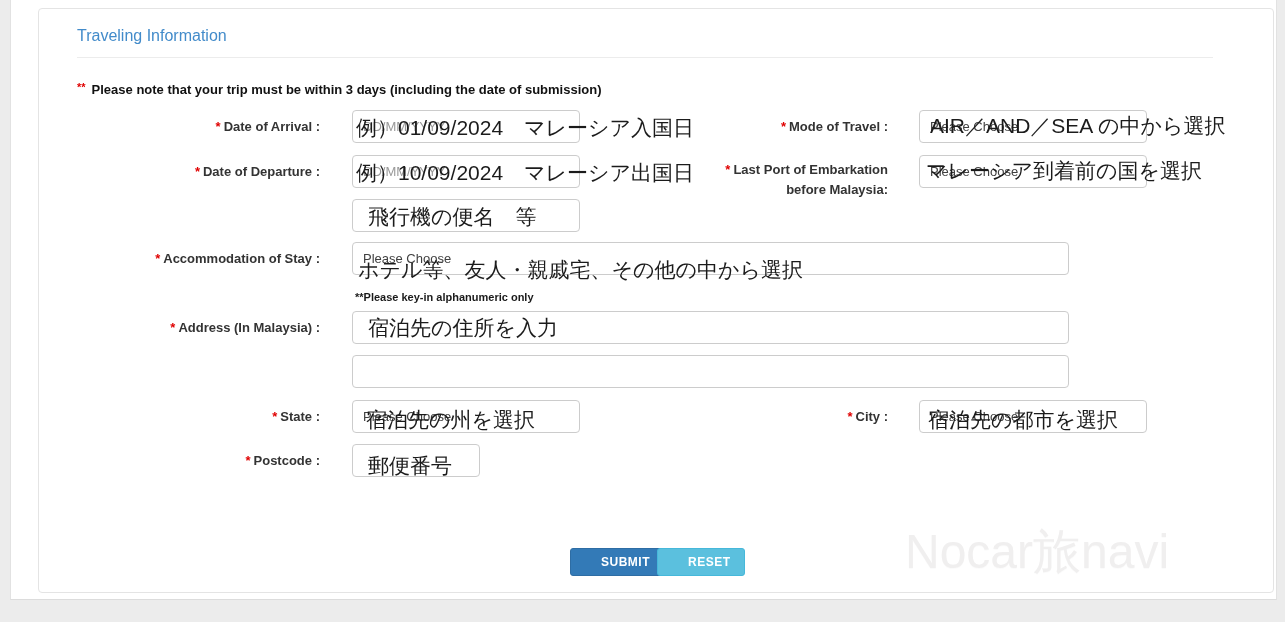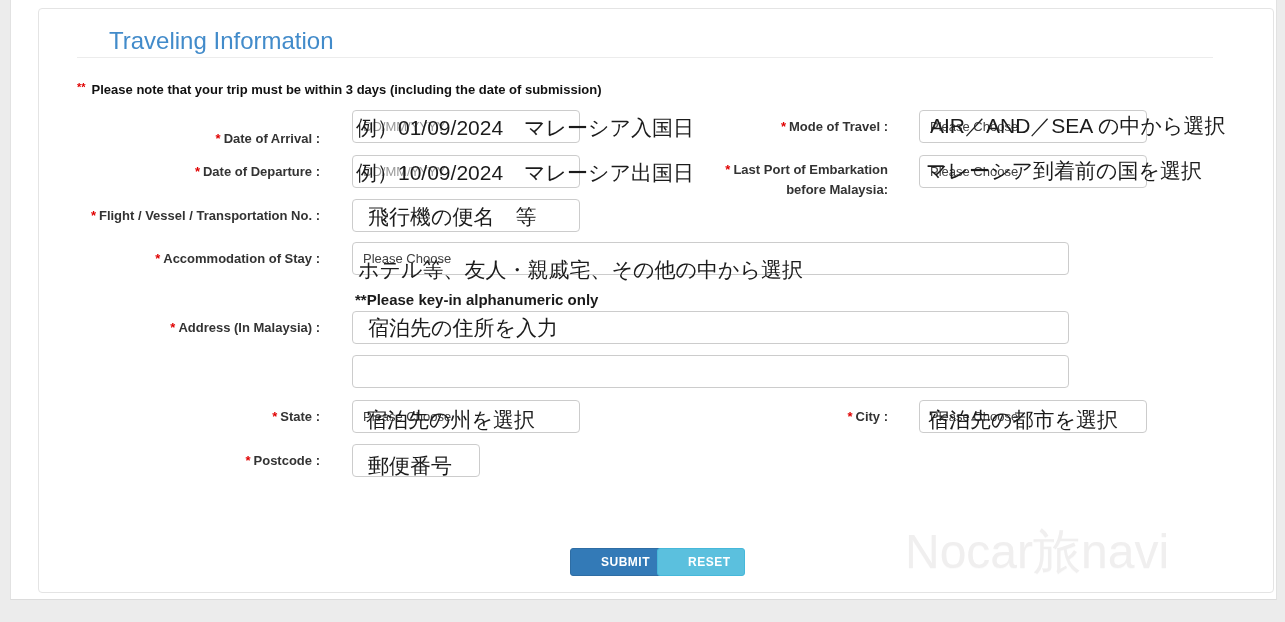--- a/index.html
+++ b/index.html
@@ -2,38 +2,38 @@
 <html><head>
 <meta charset="utf-8">
 <style>
   html,body{margin:0;padding:0;width:1285px;height:622px;background:#ececec;overflow:hidden;
     font-family:"Liberation Sans",sans-serif;}
   .stage{position:relative;width:1285px;height:622px;}
   .card{position:absolute;left:10px;top:0;width:1267px;height:600px;background:#fff;
     border-left:1px solid #e2e2e2;border-right:1px solid #e2e2e2;border-bottom:1px solid #dcdcdc;box-sizing:border-box;}
   .panel{position:absolute;left:27px;top:8px;width:1236px;height:585px;background:#fff;
     border:1px solid #e4e4e4;border-radius:4px;box-sizing:border-box;}
-  .title{position:absolute;left:77px;top:27px;font-size:24px;color:#428bca;margin-left:32px;}
+  .title{position:absolute;left:77px;top:27px;font-size:16px;color:#428bca;}
   .divider{position:absolute;left:77px;top:57px;width:1136px;height:1px;background:#ececec;}
   .trip-note{position:absolute;left:77px;top:82px;font-size:13px;font-weight:bold;color:#111;white-space:nowrap;}
   .trip-note .mark{color:#e00000;font-size:11px;position:relative;top:-3px;margin-right:6px;}
   .lbl{position:absolute;font-size:13px;font-weight:bold;color:#333;text-align:right;
     width:280px;line-height:33px;white-space:nowrap;}
   .lbl.left{left:40px;}
   .lbl.right{left:608px;}
   .lbl .req{color:#e00000;margin-right:3px;}
   .lbl.two-line{line-height:20px;}
   .ctl{position:absolute;height:33px;background:#fff;border:1px solid #ccc;border-radius:4px;
     box-sizing:border-box;font-family:"Liberation Sans",sans-serif;font-size:13px;color:#555;
     padding:0 10px;outline:none;}
   .ctl::placeholder{color:#999;opacity:1;}
   .fakesel{line-height:31px;color:#404040;overflow:hidden;}
   .overlay{position:absolute;font-size:21px;color:#1b1b1b;white-space:nowrap;z-index:5;
     font-family:"Liberation Sans",sans-serif;}
-  .keyin{position:absolute;left:355px;top:291px;font-size:15px;font-weight:bold;color:#1a1a1a;}
+  .keyin{position:absolute;left:355px;top:291px;font-size:11px;font-weight:bold;color:#1a1a1a;}
   .btn{position:absolute;top:548px;height:28px;border-radius:3px;color:#fff;font-size:12px;
     font-weight:bold;letter-spacing:.5px;padding:0 13px;cursor:pointer;
     font-family:"Liberation Sans",sans-serif;}
   .btn-submit{left:570px;background:#337ab7;border:1px solid #2e6da4;padding-left:30px;}
   .btn-reset{left:657px;background:#5bc0de;border:1px solid #46b8da;padding-left:30px;}
   .watermark{position:absolute;left:905px;top:520px;font-size:48px;color:#f0efef;
     text-shadow:0 1px 1px rgba(0,0,0,0.02);white-space:nowrap;z-index:2;}
 </style>
 </head>
 <body>
@@ -41,37 +41,36 @@
 <div class="stage">
   <div class="card">
     <div class="panel"></div>
   </div>
 
   <div class="title">Traveling Information</div>
   <div class="divider"></div>
 
   <div class="trip-note"><span class="mark">**</span><span>Please note that your trip must be within 3 days (including the date of submission)</span></div>
 
-  <div class="lbl left" style="top:122px;"><span class="req">*</span><span>Date of Arrival :</span></div>
+  <div class="lbl left" style="top:110px;"><span class="req">*</span><span>Date of Arrival :</span></div>
   <input class="ctl" style="left: 352px; top: 110px; width: 228px;" placeholder="DD/MM/YYYY">
   <div class="overlay" style="left:356px;top:114px;">例）01/09/2024　マレーシア入国日</div>
 
   <div class="lbl right" style="top:110px;"><span class="req">*</span><span>Mode of Travel :</span></div>
   <div class="ctl fakesel" style="left:919px;top:110px;width:228px;">Please Choose</div>
   <div class="overlay" style="left:930px;top:112px;">AIR／AND／SEA の中から選択</div>
 
   <div class="lbl left" style="top:155px;"><span class="req">*</span><span>Date of Departure :</span></div>
   <input class="ctl" style="left: 352px; top: 155px; width: 228px;" placeholder="DD/MM/YYYY">
   <div class="overlay" style="left:356px;top:159px;">例）10/09/2024　マレーシア出国日</div>
 
   <div class="lbl right two-line" style="top:160px;"><span class="req">*</span><span>Last Port of Embarkation</span><br><span>before Malaysia:</span></div>
   <div class="ctl fakesel" style="left:919px;top:155px;width:228px;">Please Choose</div>
   <div class="overlay" style="left:926px;top:157px;">マレーシア到着前の国を選択</div>
 
-  <div class="lbl left" style="top:199px;"><span class="req">*</span><span>Flight / Vessel / Transportation No. :</span></div>
   <input class="ctl" style="left: 352px; top: 199px; width: 228px;">
   <div class="overlay" style="left:368px;top:203px;">飛行機の便名　等</div>
 
   <div class="lbl left" style="top:242px;"><span class="req">*</span><span>Accommodation of Stay :</span></div>
   <div class="ctl fakesel" style="left:352px;top:242px;width:717px;">Please Choose</div>
   <div class="overlay" style="left:358px;top:256px;">ホテル等、友人・親戚宅、その他の中から選択</div>
 
   <div class="keyin">**Please key-in alphanumeric only</div>
 
   <div class="lbl left" style="top:311px;"><span class="req">*</span><span>Address (In Malaysia) :</span></div>

